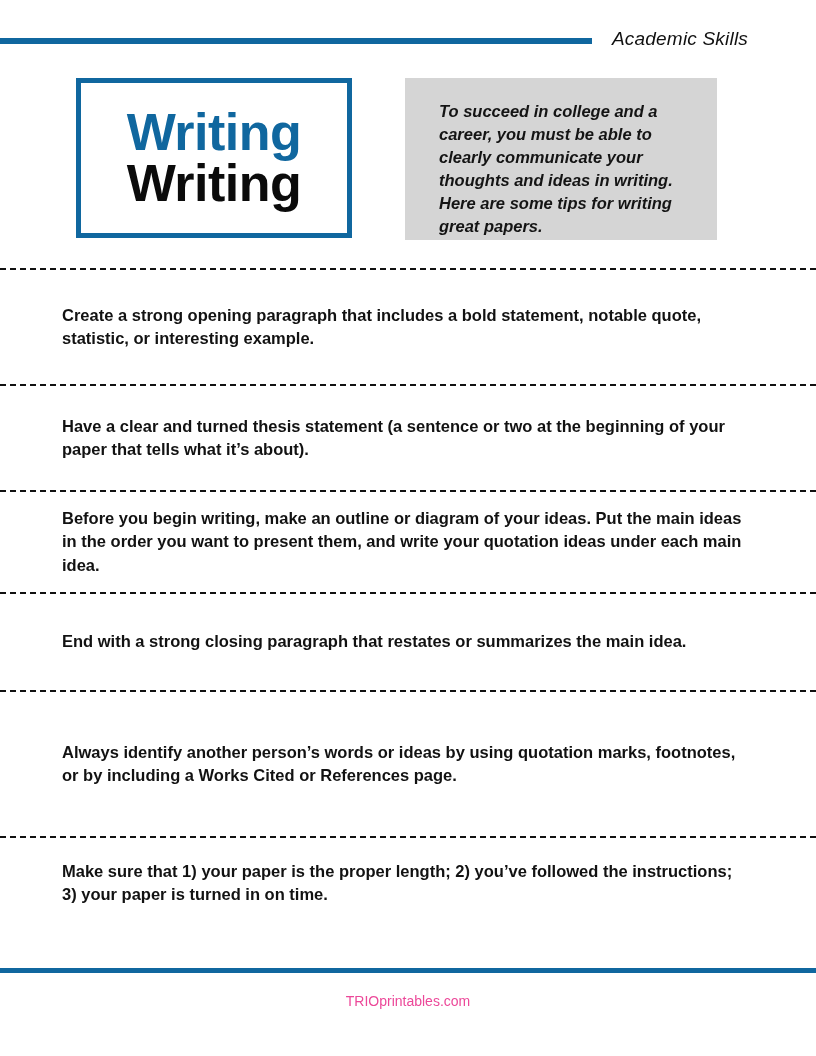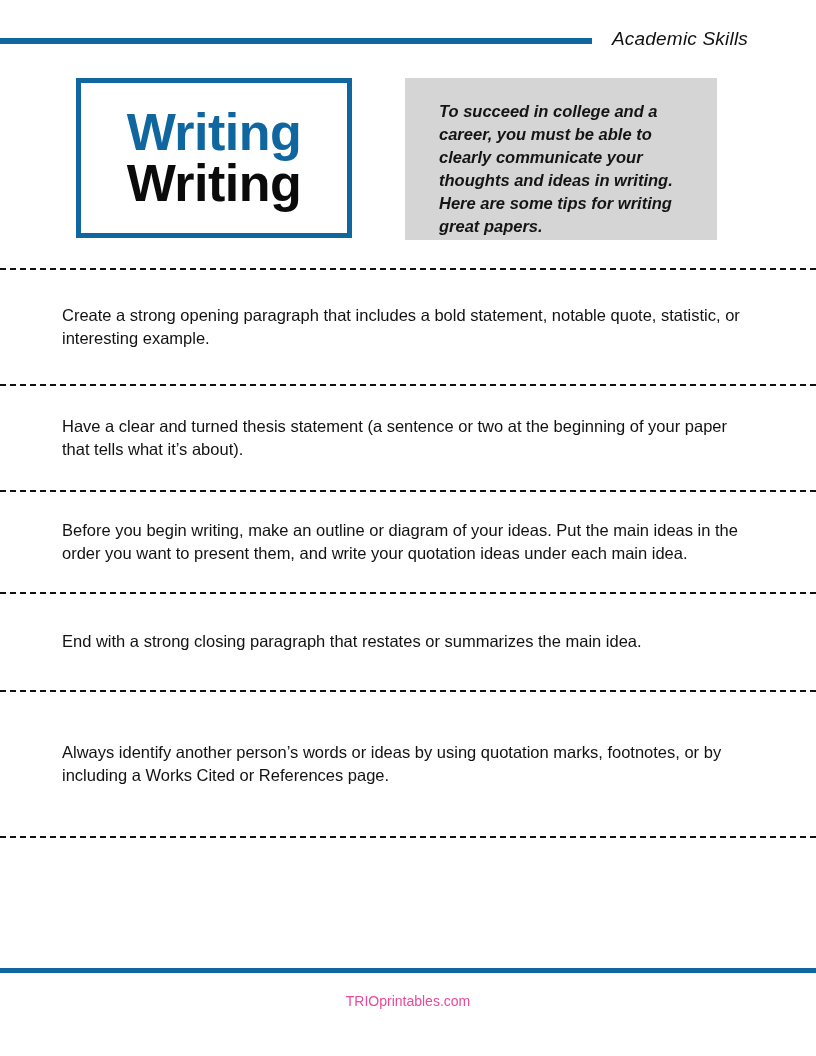--- a/index.html
+++ b/index.html
@@ -108,20 +108,21 @@
   .divider {
     width: 816px;
     height: 0;
     border-top: 2px dashed #111111;
   }
   .tip-row {
     box-sizing: border-box;
     padding: 0 70px 0 62px;
     display: flex;
     align-items: center;
+    font-weight: bold;
   }
   .tip-text {
     font-size: 16.5px;
     line-height: 1.42;
     color: #121212;
   }
   .tip-row.h1 { height: 114px; }
   .tip-row.h2 { height: 104px; }
   .tip-row.h3 { height: 100px; }
   .tip-row.h4 { height: 96px; align-items: center; }
@@ -187,16 +188,19 @@
   <div class="tip-row h4">
     <div class="tip-text">End with a strong closing paragraph that restates or summarizes the main idea.</div>
   </div>
   <div class="divider"></div>
 
   <div class="tip-row h5">
     <div class="tip-text">Always identify another person’s words or ideas by using quotation marks, footnotes, or by including a Works Cited or References page.</div>
   </div>
   <div class="divider"></div>
 
+  <div class="tip-row h6">
+    <div class="tip-text">Make sure that 1) your paper is the proper length; 2) you’ve followed the instructions; 3) your paper is turned in on time.</div>
+  </div>
 </div>
 
 <div class="footer-rule"></div>
 <div class="footer-text">TRIOprintables.com</div>
 
 </body></html>

